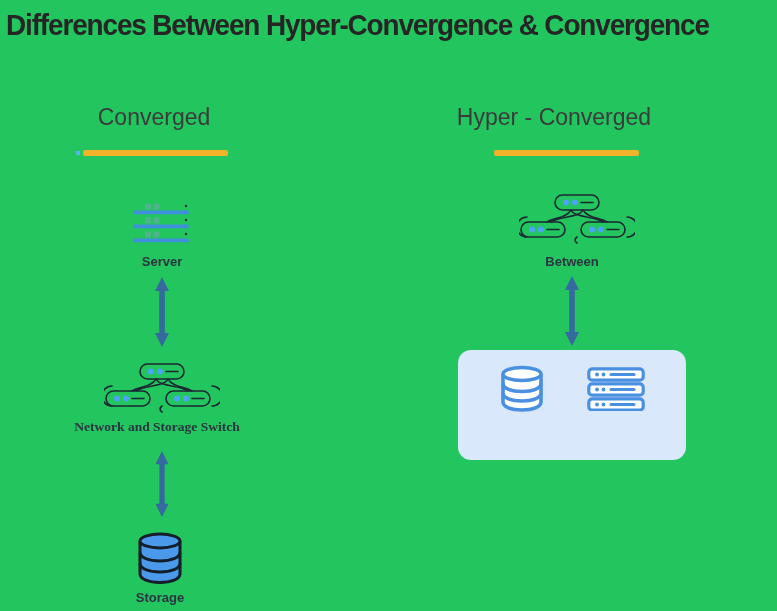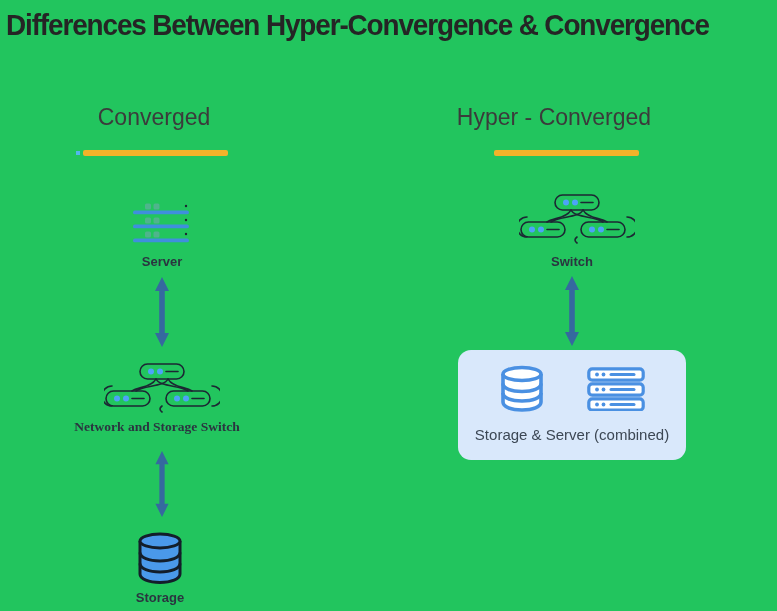--- a/index.html
+++ b/index.html
@@ -140,21 +140,21 @@
       <g fill="#4DA3F7">
         <circle cx="47" cy="10.5" r="3"></circle>
           <circle cx="56" cy="10.5" r="3"></circle>
         <circle cx="13" cy="37.5" r="3"></circle>
           <circle cx="22" cy="37.5" r="3"></circle>
         <circle cx="73" cy="37.5" r="3"></circle>
           <circle cx="82" cy="37.5" r="3"></circle>
       </g>
     </svg>
 
-    <div class="node-label" style="left:572px;top:254px;">Switch</div>
+    <div class="node-label" style="left:572px;top:254px;">Between</div>
 
     <svg class="icon-abs center-x" style="left:572px;top:276px;" width="16" height="70" viewBox="0 0 16 70">
       <path d="M8,0 L1,14 H5.2 V56 H1 L8,70 L15,56 H10.8 V14 H15 Z" fill="#35699F"></path>
     </svg>
 
     <div class="combined-box">
 
       <svg class="icon-abs" style="left:42px;top:15px;" width="44" height="48" viewBox="0 0 44 48">
         <path d="M3,9 V37 c0,5 8.5,8 19,8 s19,-3 19,-8 V9" fill="#ffffff" stroke="#4A90E2" stroke-width="3.6"></path>
         <path d="M3,18.5 c0,5 8.5,8 19,8 s19,-3 19,-8" fill="none" stroke="#4A90E2" stroke-width="3.6"></path>
@@ -176,17 +176,16 @@
           <rect x="22.5" y="6" width="26" height="3" rx="1.5" fill="#4A90E2"></rect>
         </g>
         <g transform="translate(0,30)">
           <rect x="1.8" y="1.8" width="54.4" height="11.4" rx="3.5" fill="#ffffff" stroke="#4A90E2" stroke-width="3.2"></rect>
           <circle cx="10" cy="7.5" r="1.9" fill="#4A90E2"></circle>
             <circle cx="16.5" cy="7.5" r="1.9" fill="#4A90E2"></circle>
           <rect x="22.5" y="6" width="26" height="3" rx="1.5" fill="#4A90E2"></rect>
         </g>
       </svg>
 
-      <div class="combined-caption">Storage &amp; Server (combined)</div>
     </div>
   </div>
 
 </div>
 
 </body></html>

